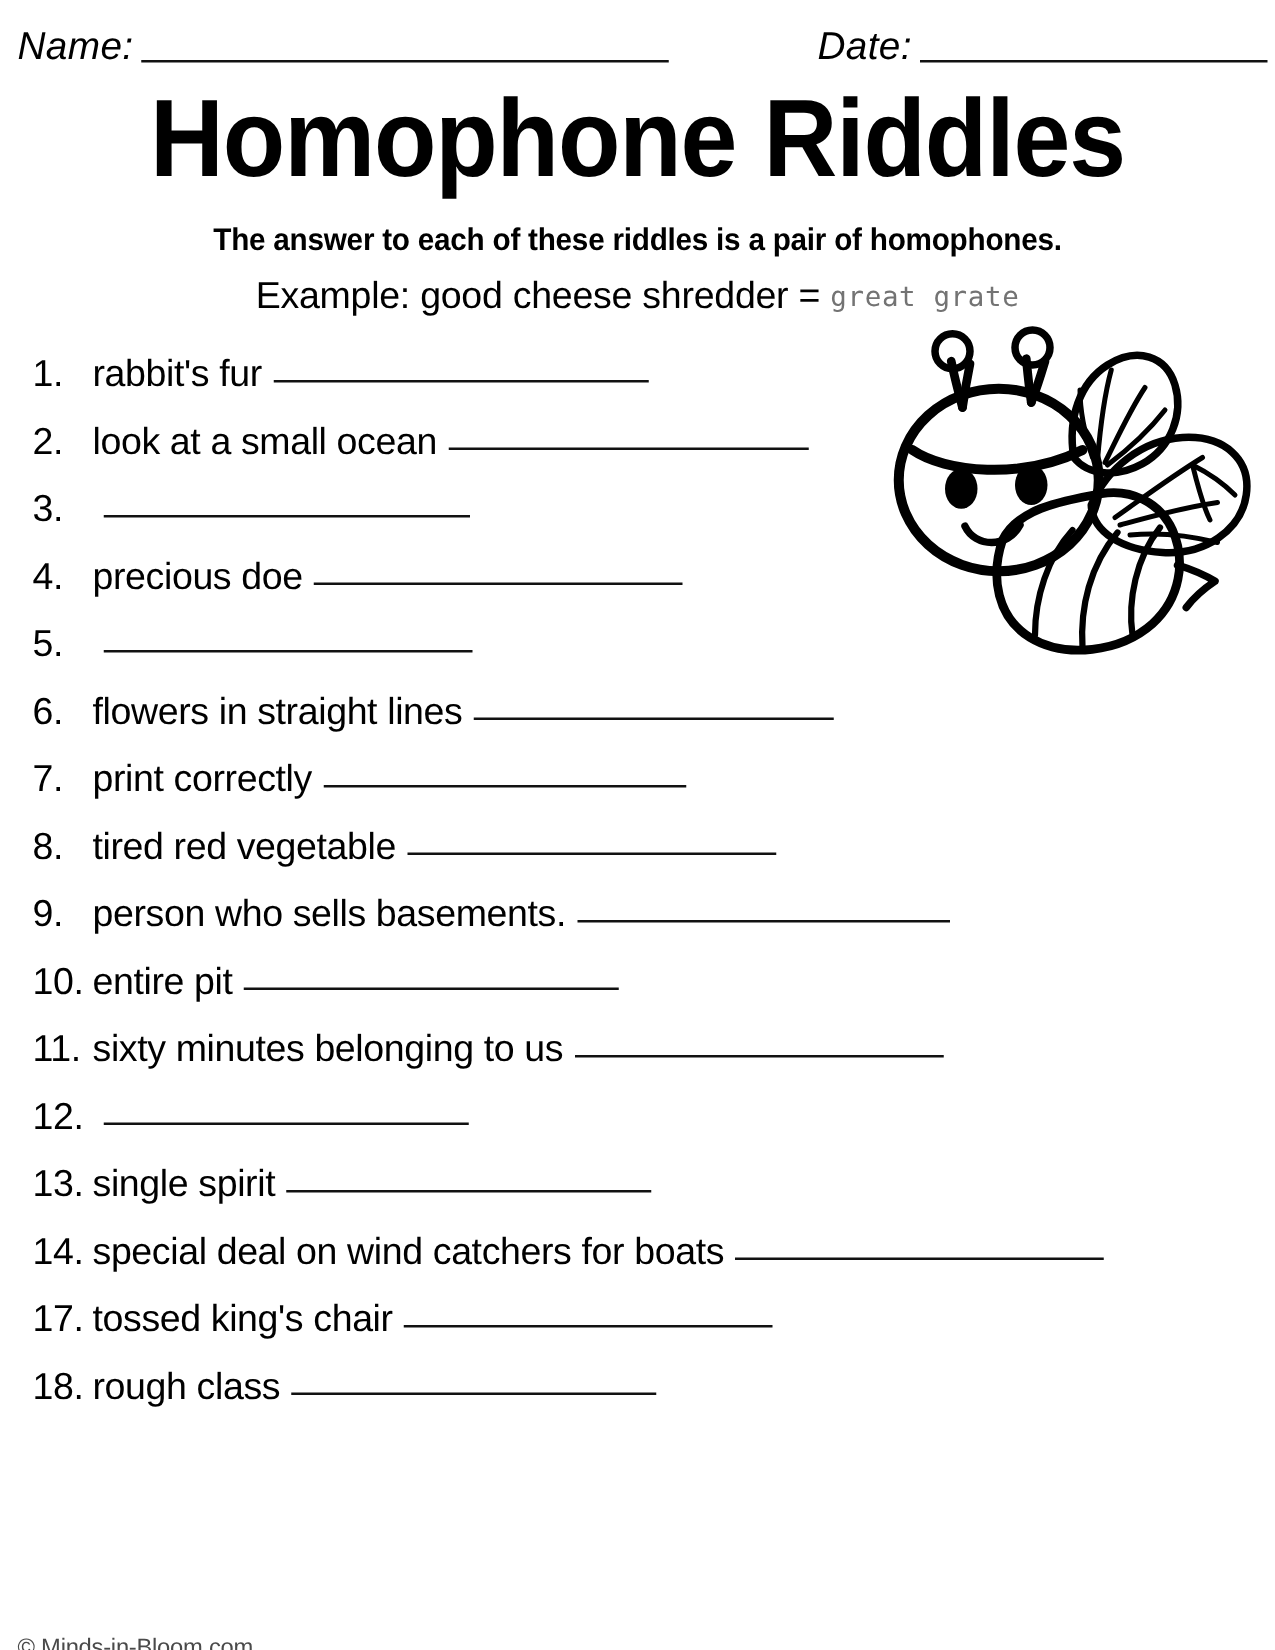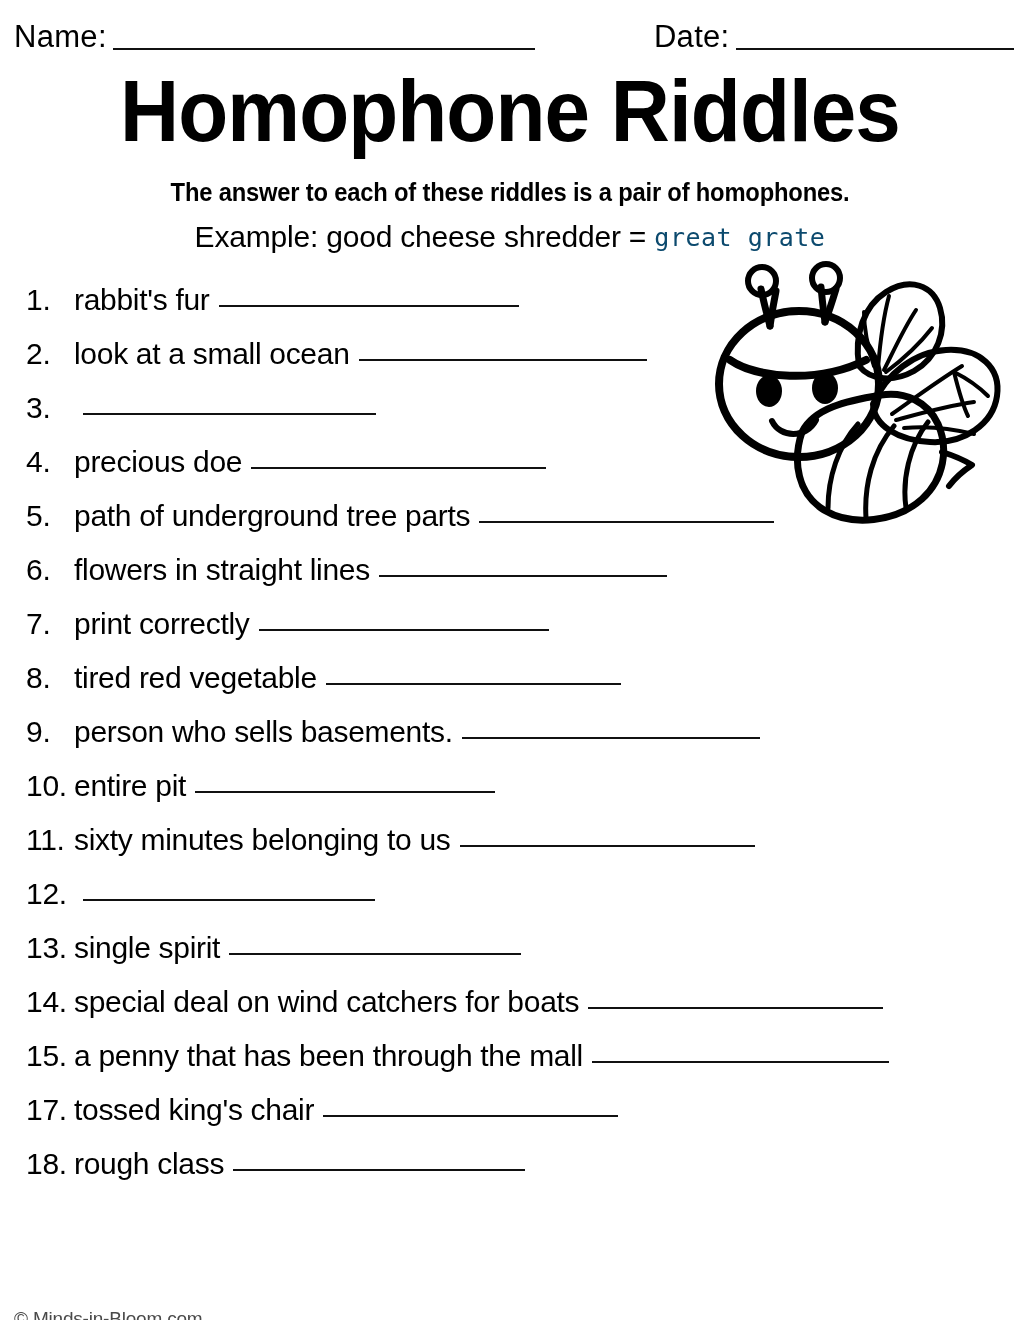--- a/index.html
+++ b/index.html
@@ -26,20 +26,21 @@
     display: flex;
     align-items: flex-end;
   }
   .nd-label {
     font-size: 31px;
     font-weight: 400;
     letter-spacing: 0.3px;
     white-space: nowrap;
     line-height: 1;
     padding-bottom: 2px;
+    font-style: italic;
   }
   .nd-rule {
     border-bottom: 2.5px solid #111;
     height: 1px;
     margin-left: 6px;
     margin-bottom: 4px;
   }
   .nd-rule.name-rule { width: 455px; }
   .nd-rule.date-rule { width: 300px; }
   .nd-gap { width: 128px; }
@@ -81,23 +82,23 @@
     left: 0;
     width: 1020px;
     text-align: center;
     font-size: 30px;
     font-weight: 400;
     letter-spacing: -0.2px;
     white-space: nowrap;
   }
   .example .answer {
     font-family: "DejaVu Sans Mono", monospace;
-    font-size: 25px;
+    font-size: 22px;
     letter-spacing: 0.5px;
-    color: #0c4a6e;
+    color: #737373;
     vertical-align: 1px;
   }
 
   
   .riddle-list {
     position: absolute;
     top: 283px;
     left: 26px;
     width: 960px;
   }
@@ -245,21 +246,20 @@
       <span class="riddle-num">3.</span>
       <span class="riddle-blank" style="width: 293px;"></span>
     </div>
     <div class="riddle-item">
       <span class="riddle-num">4.</span>
       <span class="riddle-text">precious doe</span>
       <span class="riddle-blank" style="width: 295px;"></span>
     </div>
     <div class="riddle-item">
       <span class="riddle-num">5.</span>
-      <span class="riddle-text">path of underground tree parts</span>
       <span class="riddle-blank" style="width: 295px;"></span>
     </div>
     <div class="riddle-item">
       <span class="riddle-num">6.</span>
       <span class="riddle-text">flowers in straight lines</span>
       <span class="riddle-blank" style="width: 288px;"></span>
     </div>
     <div class="riddle-item">
       <span class="riddle-num">7.</span>
       <span class="riddle-text">print correctly</span>
@@ -293,25 +293,20 @@
       <span class="riddle-num">13.</span>
       <span class="riddle-text">single spirit</span>
       <span class="riddle-blank" style="width: 292px;"></span>
     </div>
     <div class="riddle-item">
       <span class="riddle-num">14.</span>
       <span class="riddle-text">special deal on wind catchers for boats</span>
       <span class="riddle-blank" style="width: 295px;"></span>
     </div>
     <div class="riddle-item">
-      <span class="riddle-num">15.</span>
-      <span class="riddle-text">a penny that has been through the mall</span>
-      <span class="riddle-blank" style="width: 297px;"></span>
-    </div>
-    <div class="riddle-item">
       <span class="riddle-num">17.</span>
       <span class="riddle-text">tossed king's chair</span>
       <span class="riddle-blank" style="width: 295px;"></span>
     </div>
     <div class="riddle-item">
       <span class="riddle-num">18.</span>
       <span class="riddle-text">rough class</span>
       <span class="riddle-blank" style="width: 292px;"></span>
     </div>
   </div>

